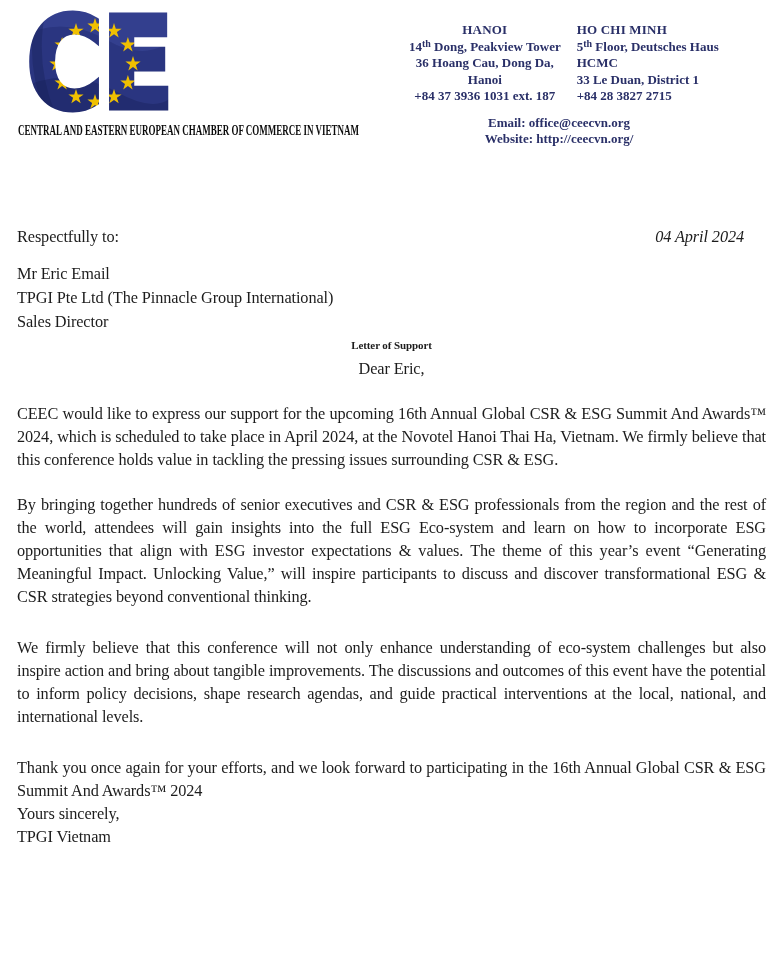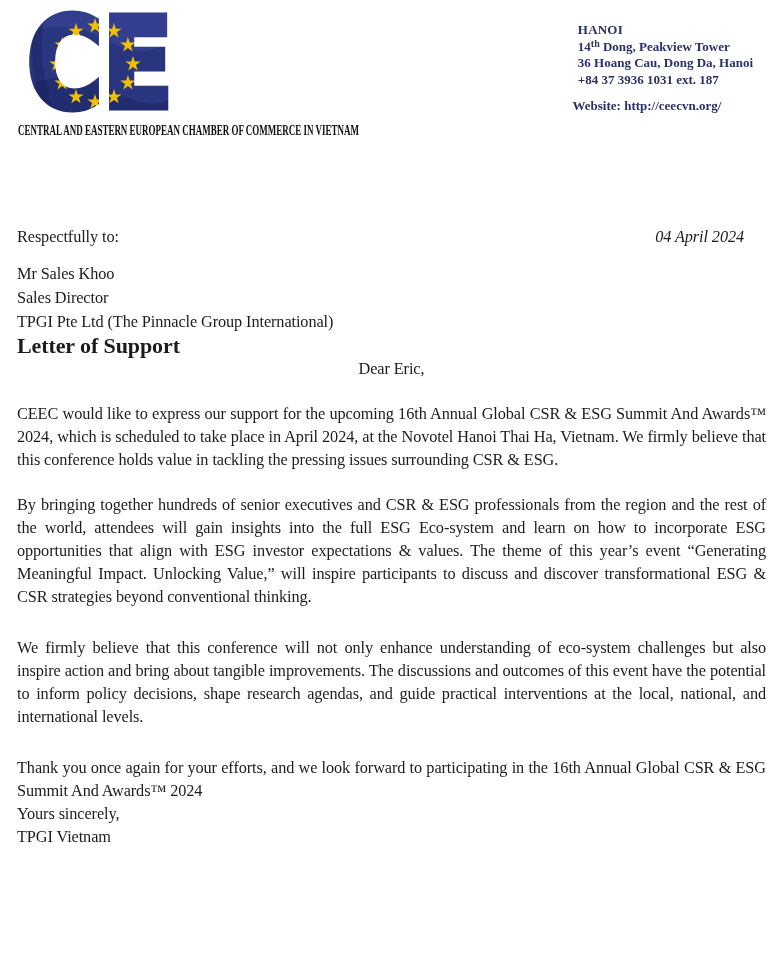--- a/index.html
+++ b/index.html
@@ -33,32 +33,32 @@
   .contact{
     margin-top:12px;
     margin-right:13px;
     font-family:"Liberation Serif",serif;
     font-weight:700;
     font-size:13px;
     line-height:16.5px;
     color:#2a3068;
   }
   .contact-cols{display:flex;gap:9px;}
-  .col-left{text-align:left;margin-left:37px;}
+  .col-left{text-align:center;margin-left:37px;}
   .col-right{text-align:left;}
   .city{letter-spacing:.2px;}
   sup.ord{font-size:10px;vertical-align:4.5px;line-height:0;}
   .contact-center{text-align:center;margin-top:10px;}
   
   .letter{margin-top:85px;font-size:16.3px;line-height:23px;letter-spacing:-0.1px;}
   .letter p{margin:0;}
   .row-respect{display:flex;justify-content:space-between;align-items:flex-start;}
   .date{font-style:italic;margin-right:22px;}
   .recipient{margin-top:14px;line-height:24px;}
-  .subject{margin-top:19px;font-weight:700;font-size:22px;}
+  .subject{margin-top:19px;text-align:center;font-weight:700;font-size:11px;}
   .greeting{margin-top:25px;text-align:center;}
   .para{margin-top:22px !important;text-align:justify;}
   .para.gap-lg{margin-top:28px !important;}
   .closing{margin-top:23px;}
   .signature{margin-top:24px;}
 </style>
 </head>
 <body>
 
 <div class="page">
@@ -105,38 +105,45 @@
     </div>
 
     <div class="contact">
       <div class="contact-cols">
         <div class="col-left">
           <div class="city">HANOI</div>
           <div><span>14</span><sup class="ord">th</sup><span> Dong, Peakview Tower</span></div>
           <div>36 Hoang Cau, Dong Da, Hanoi</div>
           <div>+84 37 3936 1031 ext. 187</div>
         </div>
+        <div class="col-right">
+          <div class="city">HO CHI MINH</div>
+          <div><span>5</span><sup class="ord">th</sup><span> Floor, Deutsches Haus HCMC</span></div>
+          <div>33 Le Duan, District 1</div>
+          <div>+84 28 3827 2715</div>
+        </div>
       </div>
       <div class="contact-center">
+        <div>Email: office@ceecvn.org</div>
         <div>Website: http://ceecvn.org/</div>
       </div>
     </div>
   </header>
 
   <main class="letter">
 
     <div class="row-respect">
       <span>Respectfully to:</span>
       <span class="date">04 April 2024</span>
     </div>
 
     <div class="recipient">
-      <div>Mr Sales Khoo</div>
+      <div>Mr Eric Email</div>
+      <div>TPGI Pte Ltd (The Pinnacle Group International)</div>
       <div>Sales Director</div>
-      <div>TPGI Pte Ltd (The Pinnacle Group International)</div>
     </div>
 
     <p class="subject">Letter of Support</p>
 
     <p class="greeting">Dear Eric,</p>
 
     <p class="para">CEEC would like to express our support for the upcoming 16th Annual Global CSR &amp; ESG Summit And Awards™ 2024, which is scheduled to take place in April 2024, at the Novotel Hanoi Thai Ha, Vietnam. We firmly believe that this conference holds value in tackling the pressing issues surrounding CSR &amp; ESG.</p>
 
     <p class="para">By bringing together hundreds of senior executives and CSR &amp; ESG professionals from the region and the rest of the world, attendees will gain insights into the full ESG Eco-system and learn on how to incorporate ESG opportunities that align with ESG investor expectations &amp; values.  The theme of this year’s event “Generating Meaningful Impact. Unlocking Value,” will inspire participants to discuss and discover transformational ESG &amp; CSR strategies beyond conventional thinking.</p>
 

